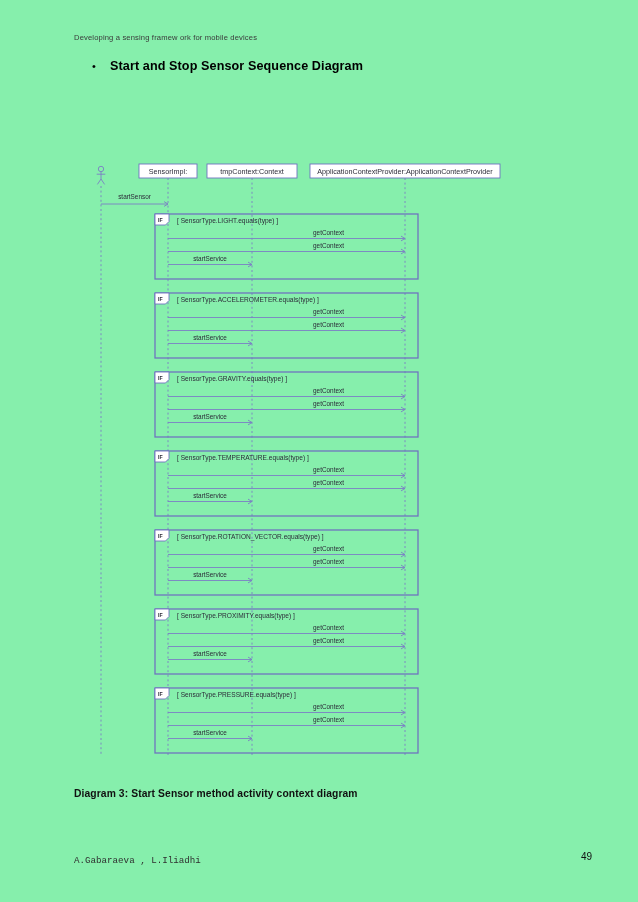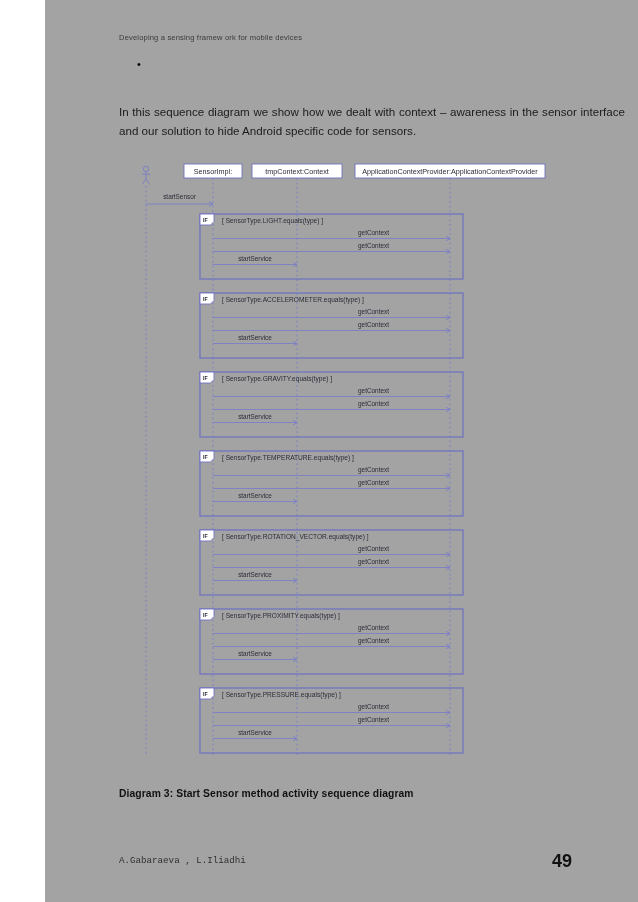--- a/index.html
+++ b/index.html
@@ -12,22 +12,21 @@
     height: 902px;
     position: relative;
     font-family: "Liberation Sans", sans-serif;
     color: #1a1a1a;
     overflow: hidden;
   }
 
   .page {
     position: absolute;
     inset: 0;
-    background: #a3a3a3;
-    margin-left: 45px;
+    background: #86efac;
   }
 
   
   .run-head {
     position: absolute;
     left: 74px;
     top: 33px;
     font-size: 7.6px;
     color: #3a3a3a;
     letter-spacing: .15px;
@@ -104,39 +103,39 @@
   .footer-left {
     position: absolute;
     left: 74px;
     top: 855px;
     font-size: 9.2px;
     color: #2f2f2f;
     font-family: Liberation Mono, monospace;
   }
   .footer-right {
     position: absolute;
-    right: 66px;
+    right: 46px;
     top: 851px;
-    font-size: 18px;
-    font-weight: bold;
+    font-size: 10px;
+    font-weight: normal;
     color: #111;
   }
 </style>
 </head>
 <body>
 
 <div class="page">
 
   <div class="run-head">Developing a sensing framew ork for mobile devices</div>
 
   <div class="bullet-head">
     <span class="bullet-dot">•</span>
+    <span class="bullet-text">Start and Stop Sensor Sequence Diagram</span>
   </div>
 
-  <div class="para">In this sequence diagram we show how we dealt with context – awareness in the sensor interface and our solution to hide Android specific code for sensors.</div>
 
   <div class="diagram">
     <svg id="seq-svg" width="430" height="600" viewBox="0 0 430 600" xmlns="http://www.w3.org/2000/svg">
         <circle cx="13" cy="7" r="2.7" fill="none" stroke="#7b7fc4" stroke-width="0.9"></circle>
         <path d="M13 9.8 L13 17 M8.7 12.2 L17.3 12.2
         M13 17 L9.4 22.4 M13 17 L16.6 22.4" stroke="#7b7fc4" stroke-width="0.9" fill="none"></path>
         <rect x="51" y="2" width="58" height="14" fill="#ffffff" stroke="#6f73bf" stroke-width="0.9"></rect>
         <text x="80" y="11.8" text-anchor="middle" class="dg-label lbl-head">SensorImpl:</text>
         <rect x="119" y="2" width="90" height="14" fill="#ffffff" stroke="#6f73bf" stroke-width="0.9"></rect>
         <text x="164" y="11.8" text-anchor="middle" class="dg-label lbl-head">tmpContext:Context</text>
@@ -243,19 +242,19 @@
         <path d="M317 550.5 L313 548.1 M317 550.5 L313 552.9" stroke="#7b7fc4" stroke-width="0.9" fill="none"></path>
         <text x="240.5" y="560.1" text-anchor="middle" class="dg-label lbl-msg">getContext</text>
         <line x1="80" y1="563.5" x2="317" y2="563.5" stroke="#7b7fc4" stroke-width="0.9"></line>
         <path d="M317 563.5 L313 561.1 M317 563.5 L313 565.9" stroke="#7b7fc4" stroke-width="0.9" fill="none"></path>
         <text x="122" y="573.1" text-anchor="middle" class="dg-label lbl-msg">startService</text>
         <line x1="80" y1="576.5" x2="164" y2="576.5" stroke="#7b7fc4" stroke-width="0.9"></line>
         <path d="M164 576.5 L160 574.1 M164 576.5 L160 578.9" stroke="#7b7fc4" stroke-width="0.9" fill="none"></path>
       </svg>
   </div>
 
-  <div class="caption">Diagram 3:  Start Sensor method activity sequence diagram</div>
+  <div class="caption">Diagram 3:  Start Sensor method activity context diagram</div>
 
   <div class="footer-left">A.Gabaraeva , L.Iliadhi</div>
 
   <div class="footer-right">49</div>
 
 </div>
 
 </body></html>

